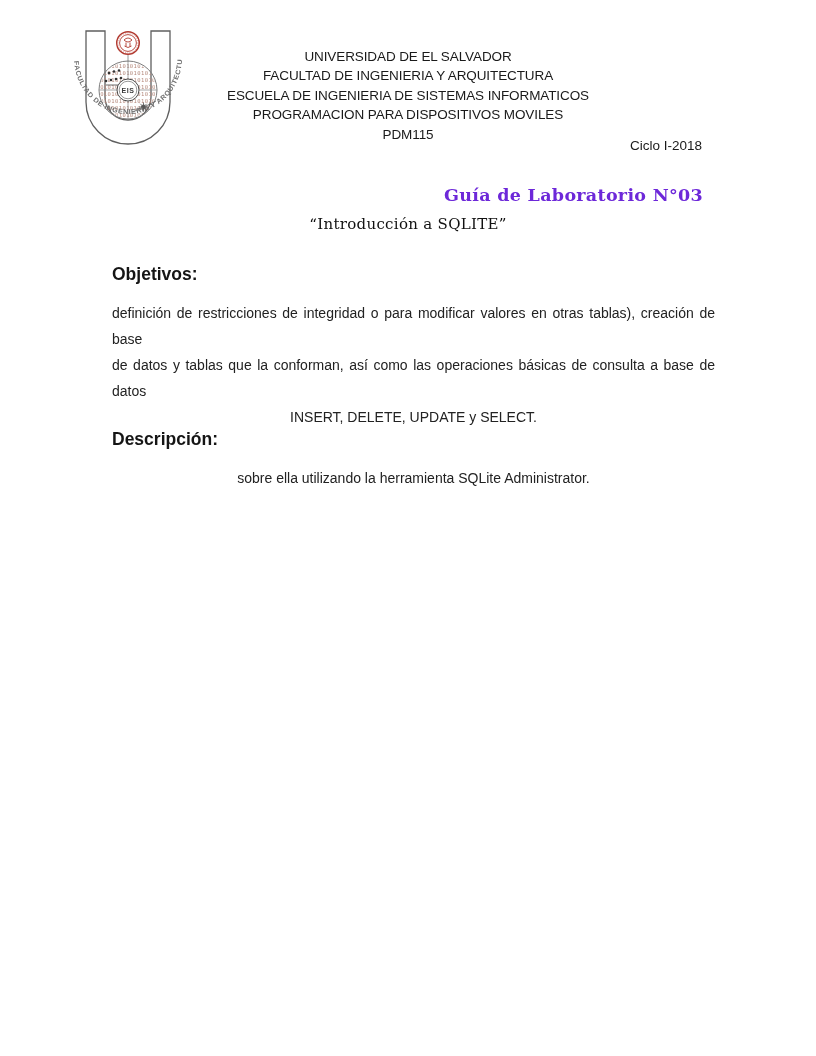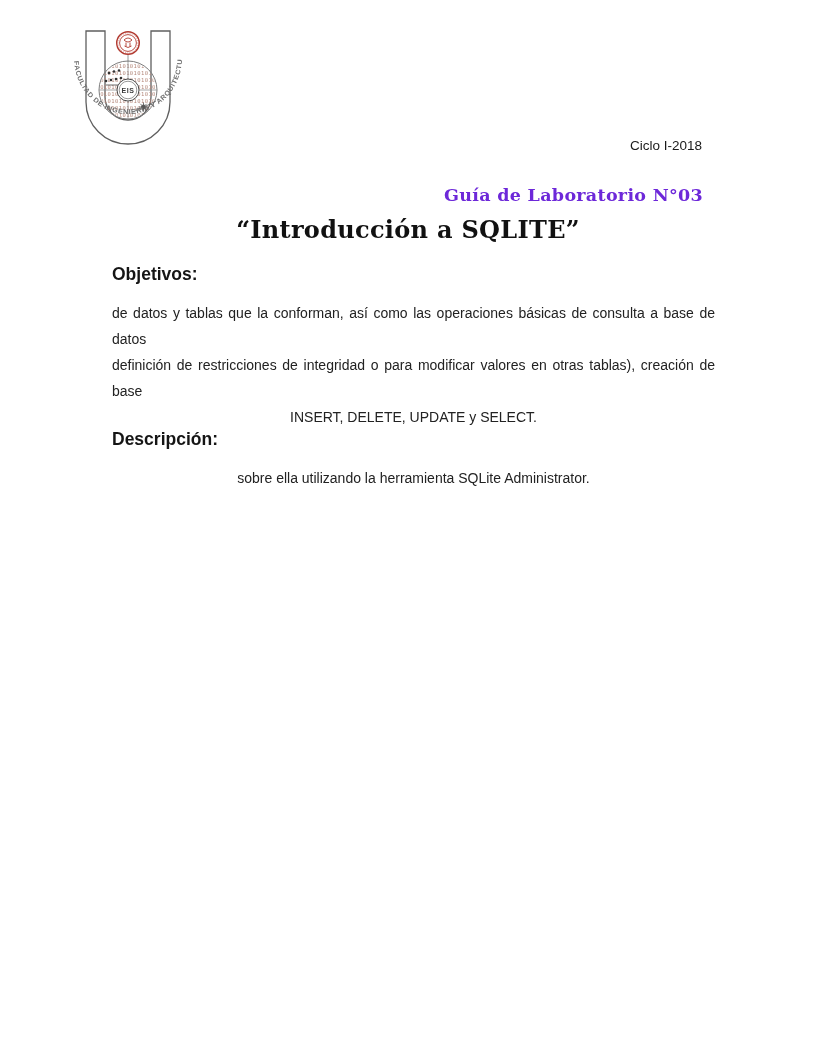--- a/index.html
+++ b/index.html
@@ -26,22 +26,22 @@
   
   .title1{
     position:absolute;left:113px;top:185px;width:590px;
     text-align:right;
     font-family:"DejaVu Serif", serif;font-weight:bold;
     font-size:17.5px;letter-spacing:0.3px;color:#6d28d9;
   }
   .title2{
     position:absolute;left:113px;top:215px;width:590px;
     text-align:center;
-    font-family:"DejaVu Serif", serif;font-weight:bold;
-    font-size:24px;letter-spacing:0.3px;color:#111;
+    font-family:"DejaVu Serif", serif;font-weight:normal;
+    font-size:15px;letter-spacing:0.3px;color:#111;
   }
   
   .sec-heading{
     position:absolute;left:112px;
     font-size:17.5px;font-weight:bold;color:#151515;
   }
   .heading-obj{top:264px;}
   .heading-desc{top:429px;}
   .para{
     position:absolute;left:112px;width:603px;
@@ -108,30 +108,37 @@
       <circle cx="56" cy="15" r="10" stroke-width="0.5" stroke-dasharray="1,1.2"></circle>
       <circle cx="56" cy="15" r="8.4" stroke-width="0.9"></circle>
       <path d="M52,12 q4,-4 8,0 q-4,4 -8,0 M52.5,18 q3.5,3 7,0 M54,14.5 v4 M58,14.5 v4" stroke-width="0.9"></path>
     </g>
 
     <text font-family="Liberation Sans, sans-serif" font-size="6.8" font-weight="bold" fill="#6e6e6e" letter-spacing="0.5">
       <textPath href="#arcpath" startOffset="3" textLength="180" lengthAdjust="spacingAndGlyphs">FACULTAD DE INGENIERIA Y ARQUITECTURA</textPath>
     </text>
   </svg>
 
+  <div class="inst-block">
+    <div>UNIVERSIDAD DE EL SALVADOR</div>
+    <div>FACULTAD DE INGENIERIA Y ARQUITECTURA</div>
+    <div>ESCUELA DE INGENIERIA DE SISTEMAS INFORMATICOS</div>
+    <div>PROGRAMACION PARA DISPOSITIVOS MOVILES</div>
+    <div>PDM115</div>
+  </div>
 
   <div class="cycle">Ciclo I-2018</div>
 
   <div class="title1">Guía de Laboratorio N°03</div>
   <div class="title2">“Introducción a SQLITE”</div>
 
   <div class="sec-heading heading-obj">Objetivos:</div>
   <div class="para para-obj">
+    <div class="jline">definición de restricciones de integridad o para modificar valores en otras tablas), creación de base</div>
     <div class="jline">de datos y tablas que la conforman, así como las operaciones básicas de consulta a base de datos</div>
-    <div class="jline">definición de restricciones de integridad o para modificar valores en otras tablas), creación de base</div>
     <div class="lline">INSERT, DELETE, UPDATE y SELECT.</div>
   </div>
 
   <div class="sec-heading heading-desc">Descripción:</div>
   <div class="para para-desc">
     <div class="lline">sobre ella utilizando la herramienta SQLite Administrator.</div>
   </div>
 
 </div>
 

